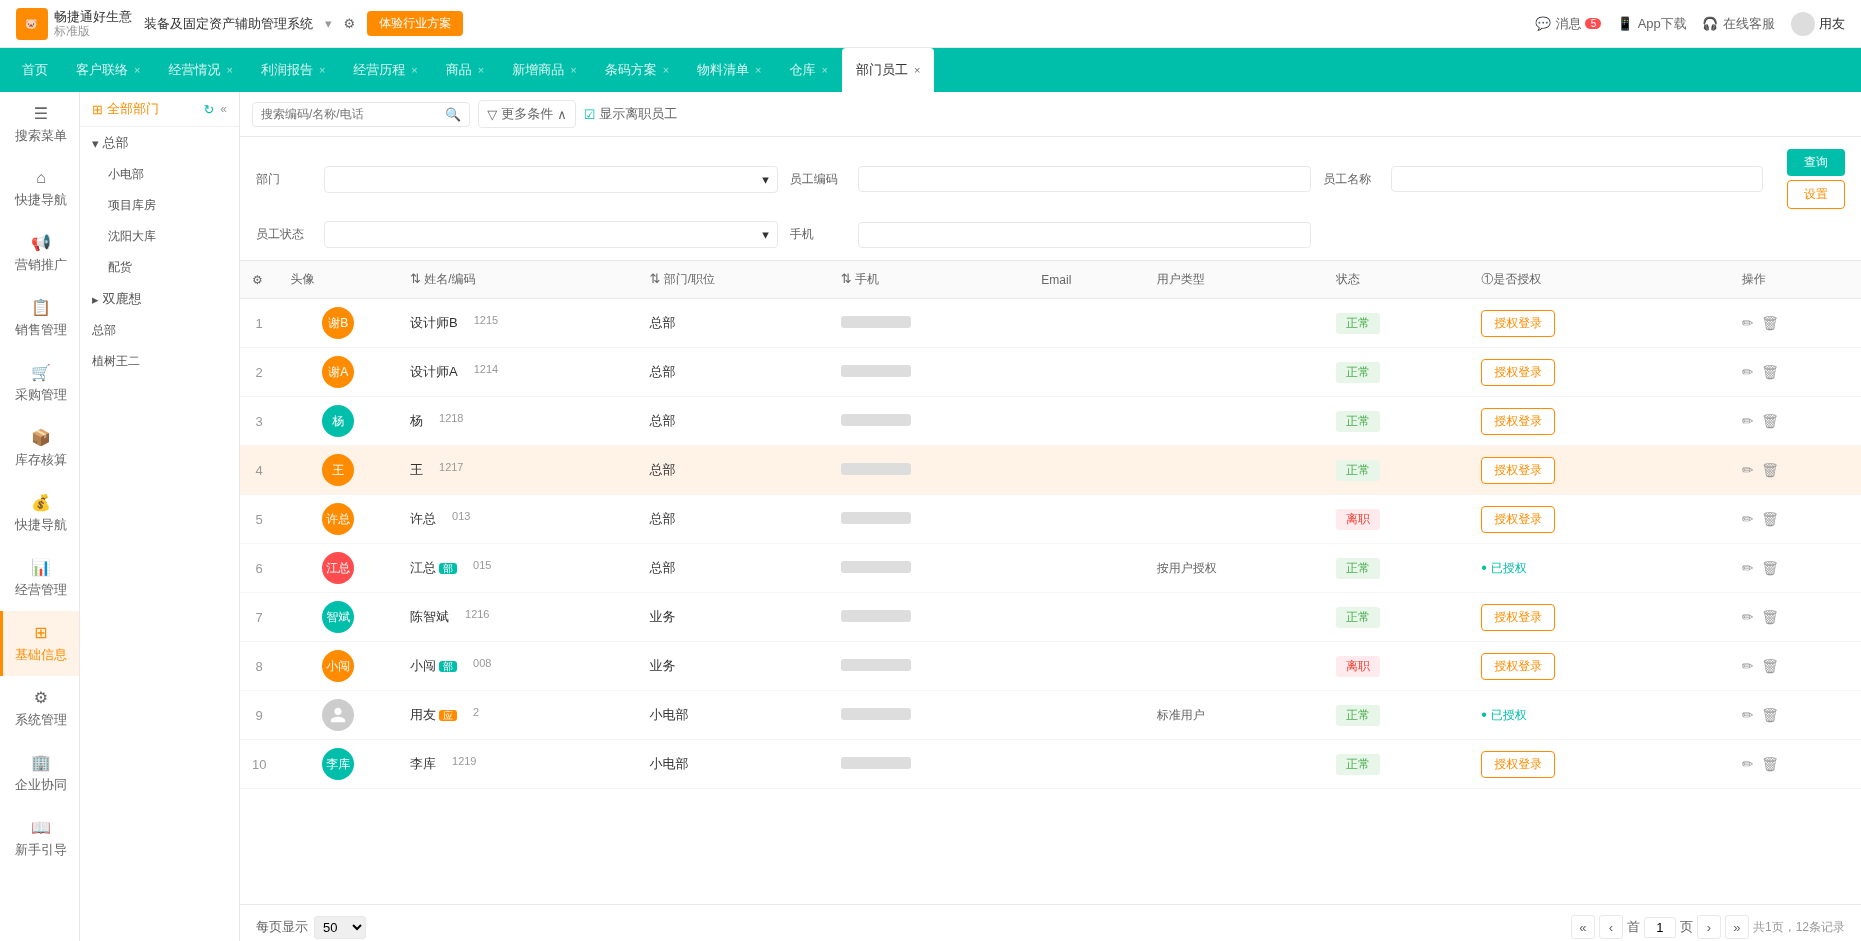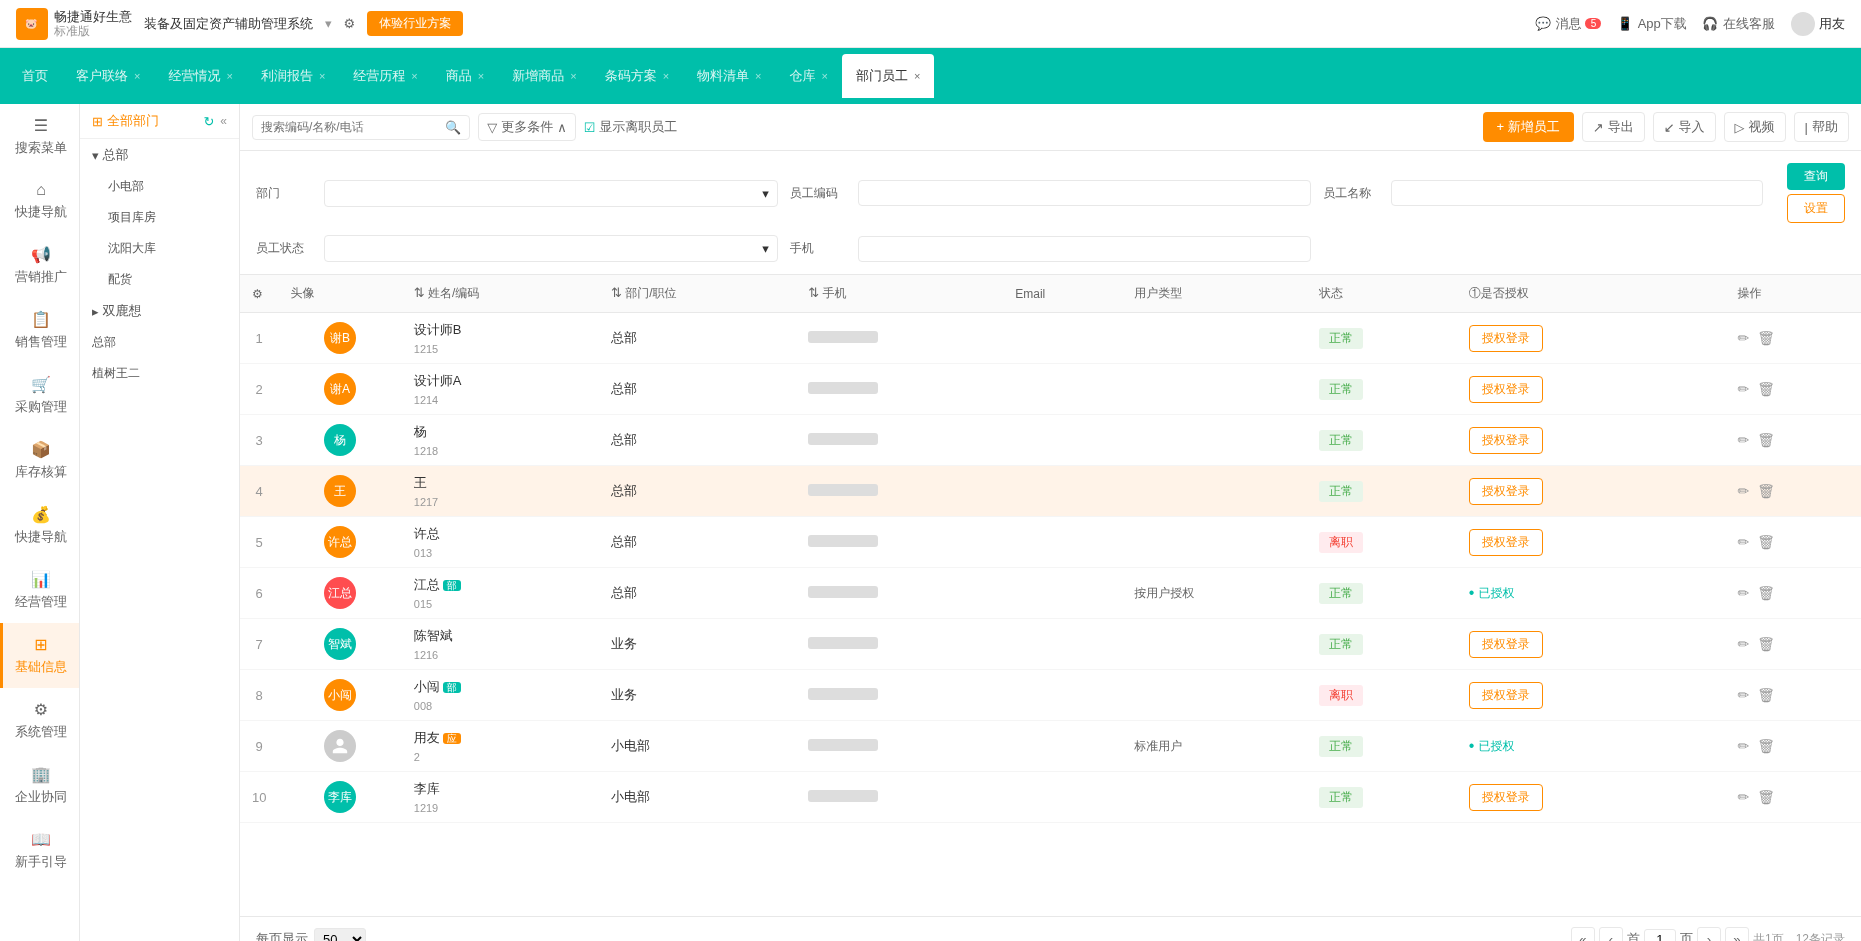--- a/index.html
+++ b/index.html
@@ -11,21 +11,21 @@
     .system-title { font-size: 13px; color: #333; }
     .top-bar-right { display: flex; align-items: center; gap: 16px; }
     .top-btn { display: flex; align-items: center; gap: 4px; cursor: pointer; color: #666; font-size: 12px; }
     .top-btn .badge { background: #ff4d4f; color: white; border-radius: 10px; padding: 0 4px; font-size: 10px; min-width: 16px; text-align: center; }
     .experience-btn { background: #ff8c00; color: white; border: none; border-radius: 4px; padding: 4px 12px; cursor: pointer; font-size: 12px; }
     .user-area { display: flex; align-items: center; gap: 4px; cursor: pointer; }
     .user-avatar { width: 24px; height: 24px; background: #ddd; border-radius: 50%; }
     .gear-btn { cursor: pointer; color: #666; }
     
     
-    .nav-tabs { background: #00bfaa; display: flex; align-items: center; height: 56px; padding: 0 8px; overflow: hidden; }
+    .nav-tabs { background: #00bfaa; display: flex; align-items: center; height: 44px; padding: 0 8px; overflow: hidden; }
     .nav-tab { padding: 0 14px; height: 44px; display: flex; align-items: center; cursor: pointer; color: rgba(255,255,255,0.85); font-size: 13px; white-space: nowrap; position: relative; }
     .nav-tab.active { background: white; color: #333; border-radius: 4px 4px 0 0; }
     .nav-tab .close-x { margin-left: 6px; opacity: 0.7; font-size: 11px; }
     
     
     .main-layout { display: flex; height: calc(100vh - 84px); }
     
     
     .left-nav { width: 80px; background: white; border-right: 1px solid #e8e8e8; flex-shrink: 0; }
     .left-nav-item { padding: 12px 8px; display: flex; flex-direction: column; align-items: center; gap: 4px; cursor: pointer; color: #666; font-size: 11px; border-left: 3px solid transparent; }
@@ -54,21 +54,21 @@
     
     
     .table-wrap { flex: 1; overflow-y: auto; background: white; margin: 0; }
     table { width: 100%; border-collapse: collapse; }
     thead tr { background: #fafafa; border-bottom: 1px solid #e8e8e8; }
     th { padding: 10px 12px; text-align: left; font-weight: 500; color: #666; font-size: 12px; white-space: nowrap; border-bottom: 1px solid #e8e8e8; }
     td { padding: 8px 12px; border-bottom: 1px solid #f5f5f5; font-size: 13px; vertical-align: middle; }
     tr.highlighted { background: #fff3e8; }
     
     .avatar-circle { width: 32px; height: 32px; border-radius: 50%; display: flex; align-items: center; justify-content: center; color: white; font-size: 12px; font-weight: normal; flex-shrink: 0; }
-    .name-code { display: flex; flex-direction: column; gap: 4px; }
+    .name-code { display: flex; gap: 16px; }
     .name-code .name { font-size: 13px; color: #333; }
     .name-code .code { font-size: 11px; color: #999; }
     .status-badge { display: inline-flex; align-items: center; padding: 2px 10px; border-radius: 3px; font-size: 12px; }
     .status-normal { background: #e8f5e9; color: #4caf50; }
     .status-quit { background: #ffebee; color: #f44336; }
     .auth-btn { background: white; color: #ff8c00; border: 1px solid #ff8c00; border-radius: 4px; padding: 4px 12px; cursor: pointer; font-size: 12px; }
     .authorized { color: #00bfaa; font-size: 12px; display: flex; align-items: center; gap: 4px; }
     .authorized::before { content: '•'; font-size: 16px; }
     .user-type { color: #666; font-size: 12px; }
     .dept-badge { background: #00bfaa; color: white; border-radius: 3px; padding: 0 4px; font-size: 10px; margin-left: 3px; }
@@ -245,39 +245,20 @@
           <span style="color:#999;">🔍</span>
         </div>
         <div class="filter-btn">
           <span>▽</span>
           <span>更多条件</span>
           <span>∧</span>
         </div>
         <div class="checkbox-label">
           <span style="color:#00bfaa;">☑</span>
           <span>显示离职员工</span>
-        </div>
-        <div class="toolbar-right">
-          <button class="btn-primary">+ 新增员工</button>
-          <button class="btn-default">
-            <span>↗</span>
-            <span>导出</span>
-          </button>
-          <button class="btn-default">
-            <span>↙</span>
-            <span>导入</span>
-          </button>
-          <button class="btn-default">
-            <span>▷</span>
-            <span>视频</span>
-          </button>
-          <button class="btn-default">
-            <span>|</span>
-            <span>帮助</span>
-          </button>
         </div>
       </div>
 
       <div class="filter-form">
         <div class="form-row">
           <span class="form-label">部门</span>
           <div class="form-select">
             <span></span>
             <span>▾</span>
           </div>

